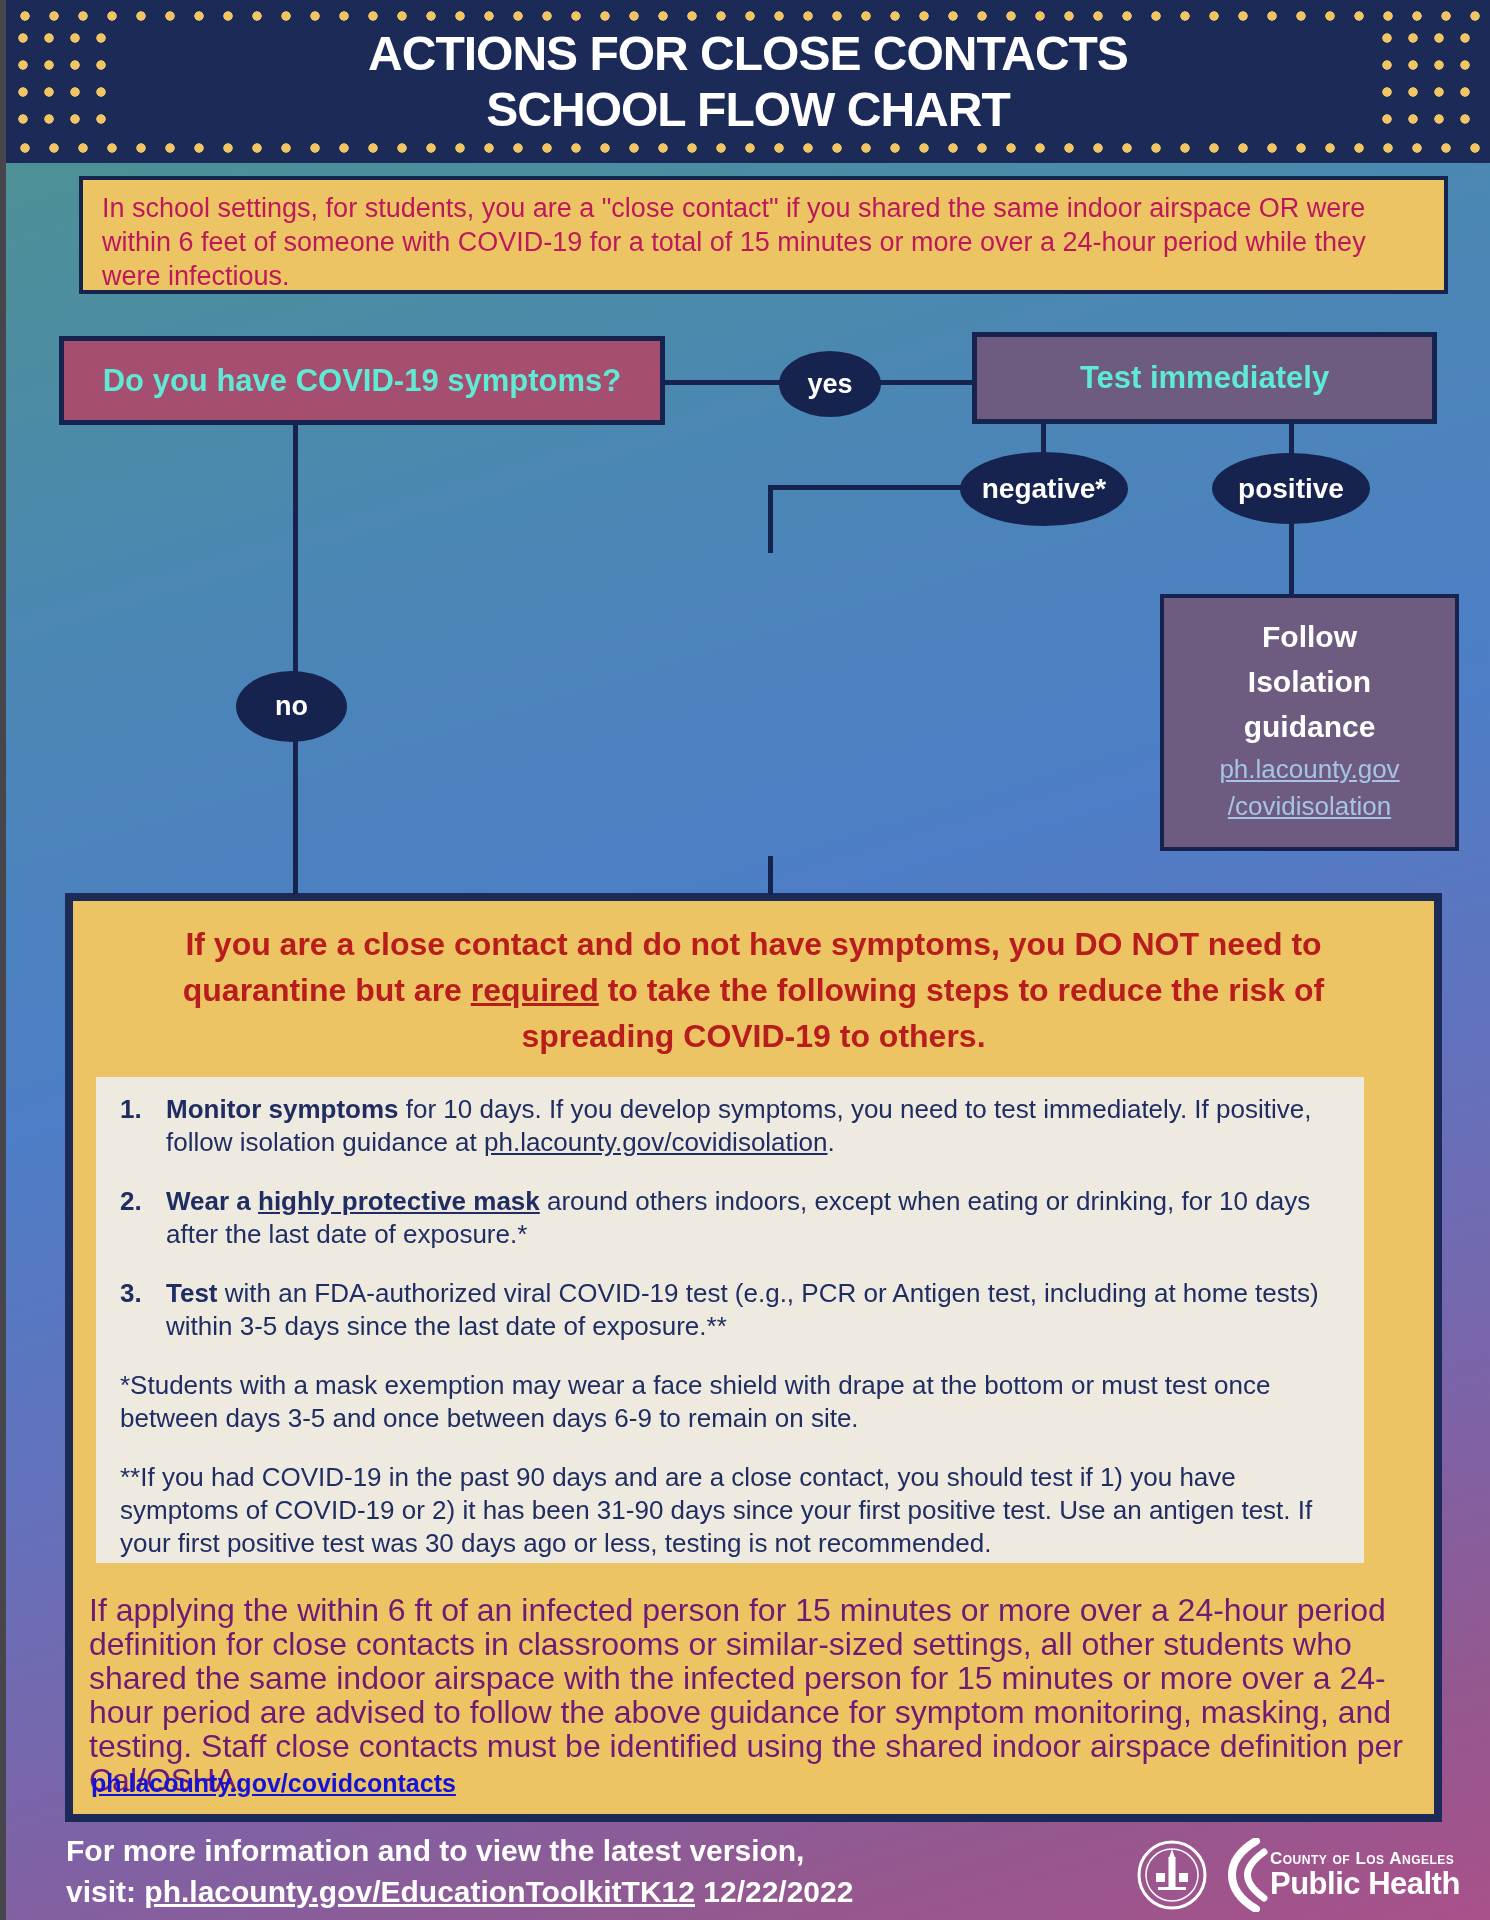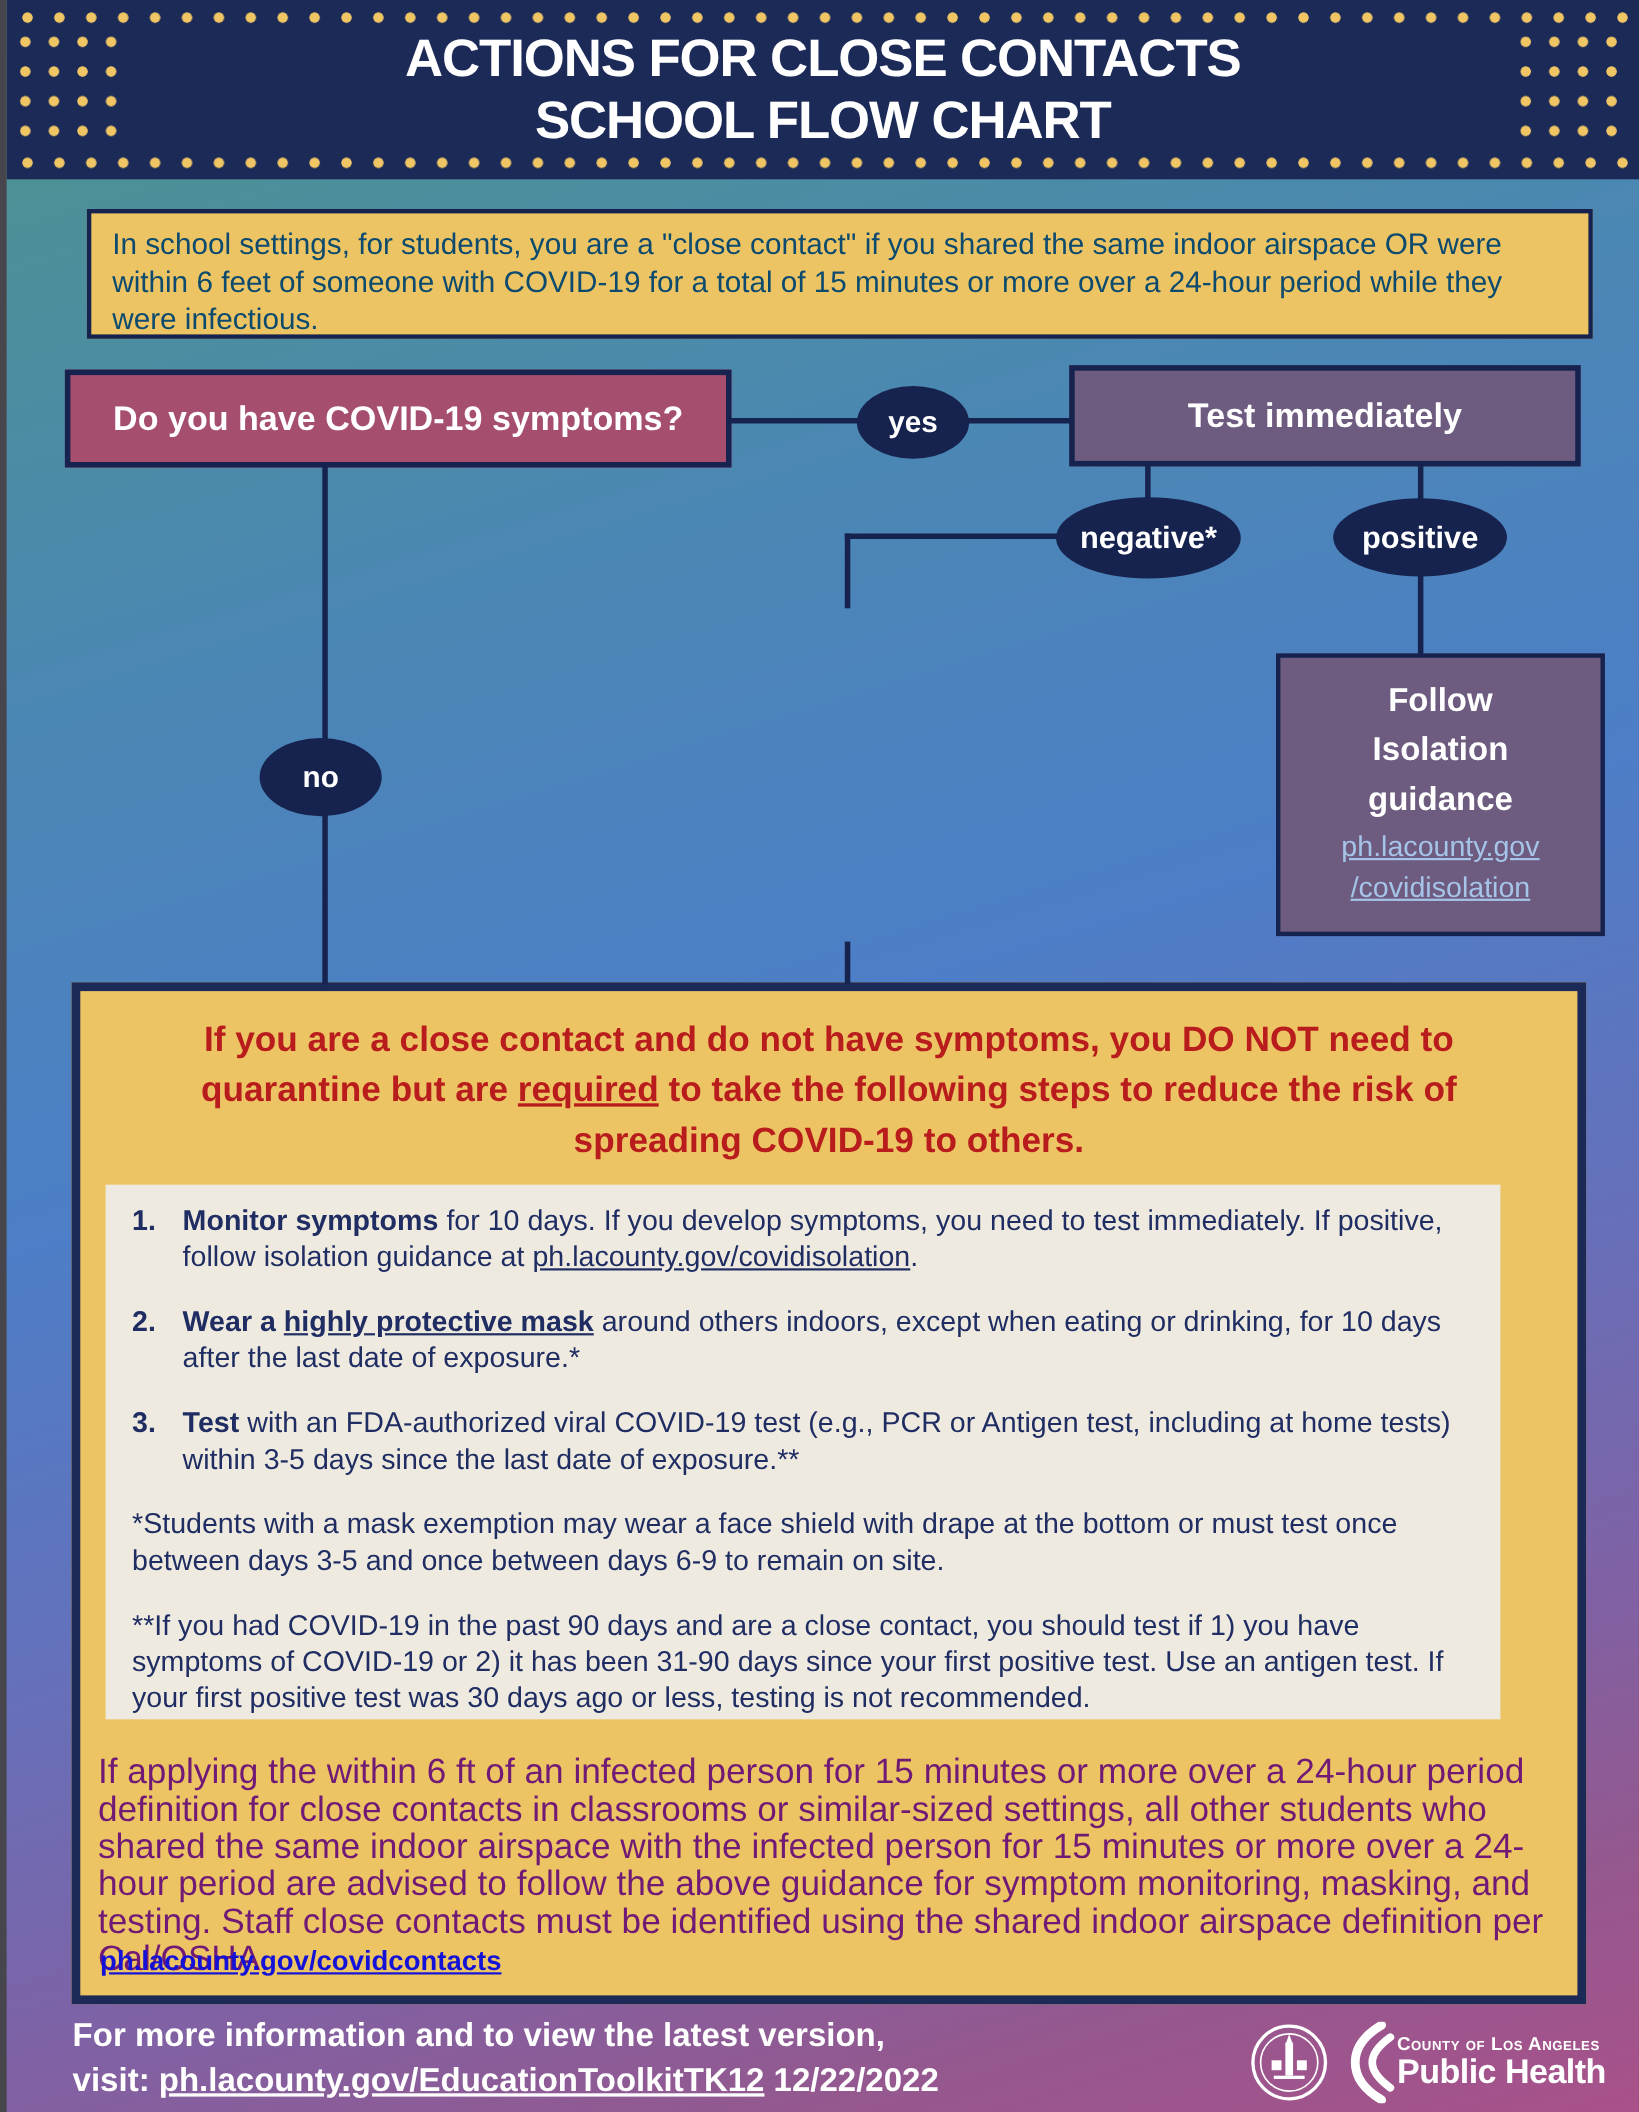--- a/index.html
+++ b/index.html
@@ -20,27 +20,27 @@
   .dots-grid{position:absolute;width:100px;height:104px;top:33px;
     background-image:radial-gradient(circle at 5px 5px,#f0c564 4.4px,transparent 5px);
     background-size:26px 27px;background-repeat:repeat;}
   .dots-grid.left{left:12px;}
   .dots-grid.right{right:8px;}
 
   
   .navy-border{border:5px solid #17234f;box-sizing:border-box;position:absolute;}
   .maroon{background:#a54e6f;}
   .slate{background:#6d5c80;}
-  .white-bold{color:#ffffff;font-weight:bold;text-align:center;}
+  .white-bold{color:#5eead4;font-weight:bold;text-align:center;}
   .oval{position:absolute;background:#17234f;border-radius:50%;display:flex;align-items:center;justify-content:center;
     color:#fff;font-weight:bold;z-index:4;}
   .line{position:absolute;background:#17234f;z-index:2;}
 
-  .intro-box{left:79px;top:190px;width:1369px;height:118px;border-width:4px;background:#edc464;
-    padding:11px 19px;color:#0c4a6e;font-size:27px;line-height:34px;}
+  .intro-box{left:79px;top:176px;width:1369px;height:118px;border-width:4px;background:#edc464;
+    padding:11px 19px;color:#be185d;font-size:27px;line-height:34px;}
 
   .q-box{left:59px;top:336px;width:606px;height:89px;display:flex;align-items:center;justify-content:center;
     font-size:31px;}
   .test-box{left:972px;top:332px;width:465px;height:92px;display:flex;align-items:center;justify-content:center;
     font-size:31px;}
   .stay-box{left:519px;top:551px;width:593px;height:307px;padding-top:24px;}
   .stay-main{color:#fff;font-weight:bold;font-size:29px;line-height:45px;text-align:center;white-space:pre-line;}
   .stay-note{color:#fff;font-style:italic;font-size:28px;line-height:44px;text-align:center;white-space:pre-line;margin-top:6px;}
   .follow-box{left:1160px;top:594px;width:299px;height:257px;border-width:4px;padding-top:16px;}
   .follow-title{color:#fff;font-weight:bold;font-size:30px;line-height:45px;text-align:center;white-space:pre-line;}

